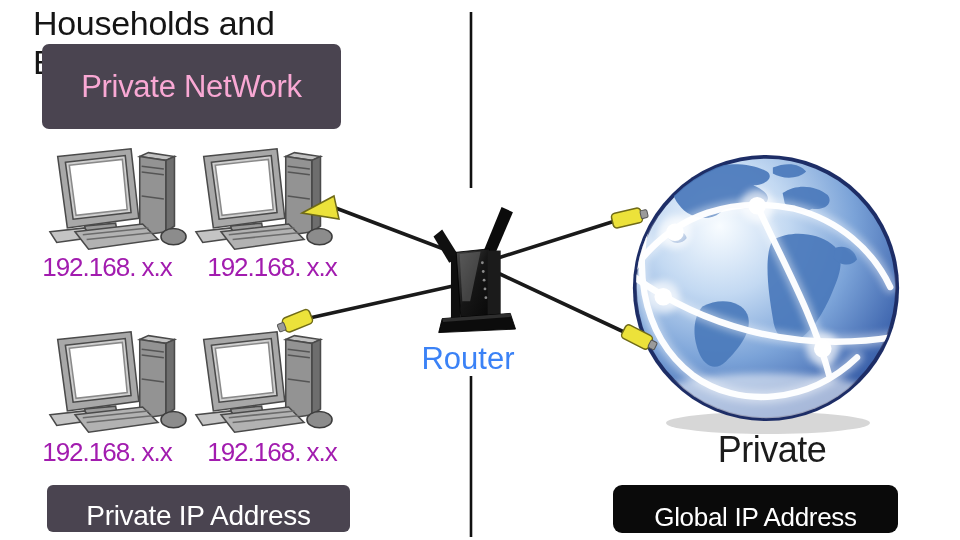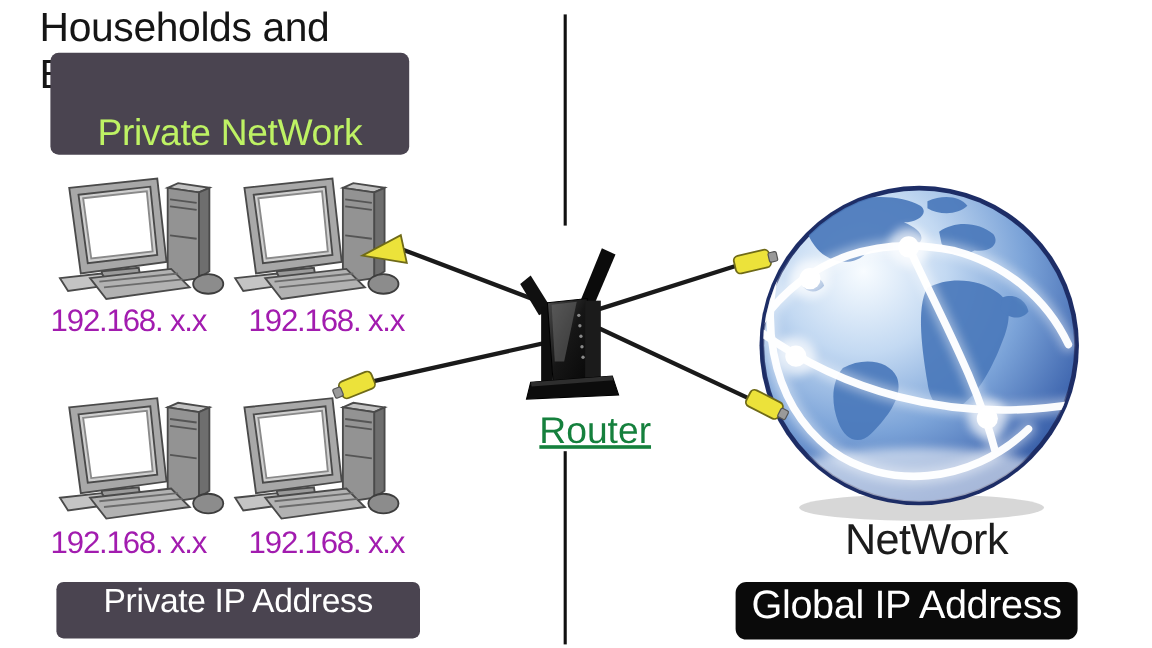--- a/index.html
+++ b/index.html
@@ -6,35 +6,35 @@
   .stage{
     position:relative;width:960px;height:540px;background:#ffffff;
     overflow:hidden;font-family:"Liberation Sans", sans-serif;
   }
   .abs{position:absolute;}
   .title{
     left:33px;top:4px;width:360px;font-size:34px;font-weight:500;color:#151515;
     letter-spacing:-0.3px;
   }
   .netbox{
-    display:flex;align-items:flex-end;justify-content:center;
-    color:#bef264;font-size:31px;letter-spacing:-0.3px;
+    display:flex;align-items:center;justify-content:center;
+    color:#f9a8d4;font-size:31px;letter-spacing:-0.3px;
   }
   .private-net{left:42px;top:44px;width:299px;height:85px;background:#4a4450;border-radius:7px;}
   .public-net{left:607px;top:43px;width:298px;height:85px;background:#2a181b;border-radius:9px;}
   .ipbox{
-    display:flex;align-items:flex-start;justify-content:center;
+    display:flex;align-items:flex-end;justify-content:center;
     color:#ffffff;letter-spacing:-0.3px;
   }
   .private-ip{left:47px;top:485px;width:303px;height:47px;background:#4a4450;border-radius:6px;font-size:28px;}
-  .global-ip{left:613px;top:485px;width:285px;height:48px;background:#0a0a0a;border-radius:9px;font-size:33px;}
+  .global-ip{left:613px;top:485px;width:285px;height:48px;background:#0a0a0a;border-radius:9px;font-size:26px;}
   .iplabel{
     width:158px;text-align:center;font-size:26px;color:#a21caf;letter-spacing:-1px;
   }
-  .router-label{left:440px;top:341px;width:112px;text-align:center;font-size:31px;color:#15803d;text-decoration:underline;}
+  .router-label{left:412px;top:341px;width:112px;text-align:center;font-size:31px;color:#3b82f6;}
   .internet-label{left:672px;top:429px;width:200px;text-align:center;font-size:36px;color:#1c1c1c;letter-spacing:-0.5px;}
   svg{display:block;}
 </style>
 </head>
 <body>
 
 <div class="stage">
 
   <svg class="abs" style="left:0;top:0;" width="960" height="540" viewBox="0 0 960 540">
 
@@ -241,21 +241,21 @@
   </div>
 
 
   <div class="abs iplabel" style="left:28px;top:252px;">192.168. x.x</div>
   <div class="abs iplabel" style="left:193px;top:252px;">192.168. x.x</div>
   <div class="abs iplabel" style="left:28px;top:437px;">192.168. x.x</div>
   <div class="abs iplabel" style="left:193px;top:437px;">192.168. x.x</div>
 
   <div class="abs router-label">Router</div>
 
-  <div class="abs internet-label">NetWork</div>
+  <div class="abs internet-label">Private</div>
 
   <div class="abs ipbox private-ip">
     <span>Private IP Address</span>
   </div>
 
   <div class="abs ipbox global-ip">
     <span>Global IP Address</span>
   </div>
 
 </div>

